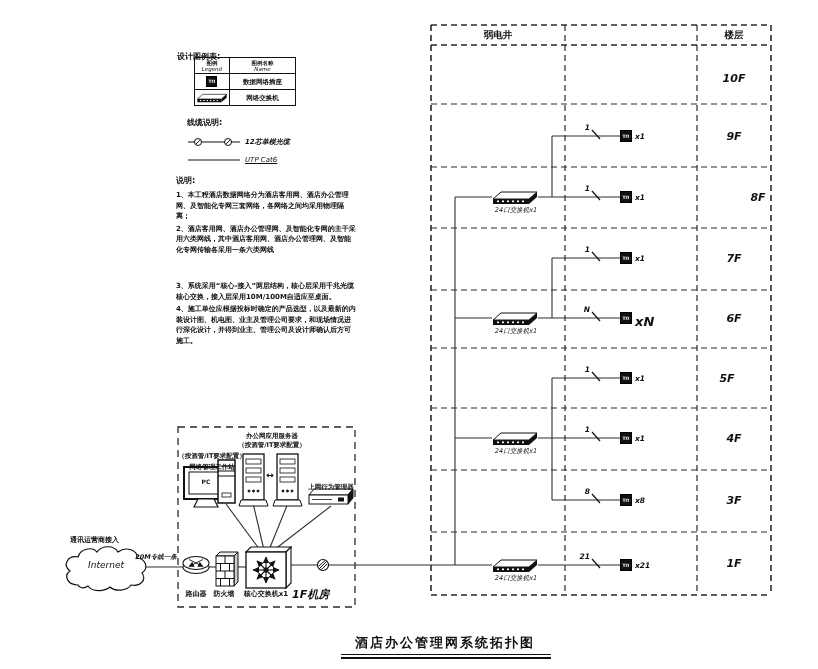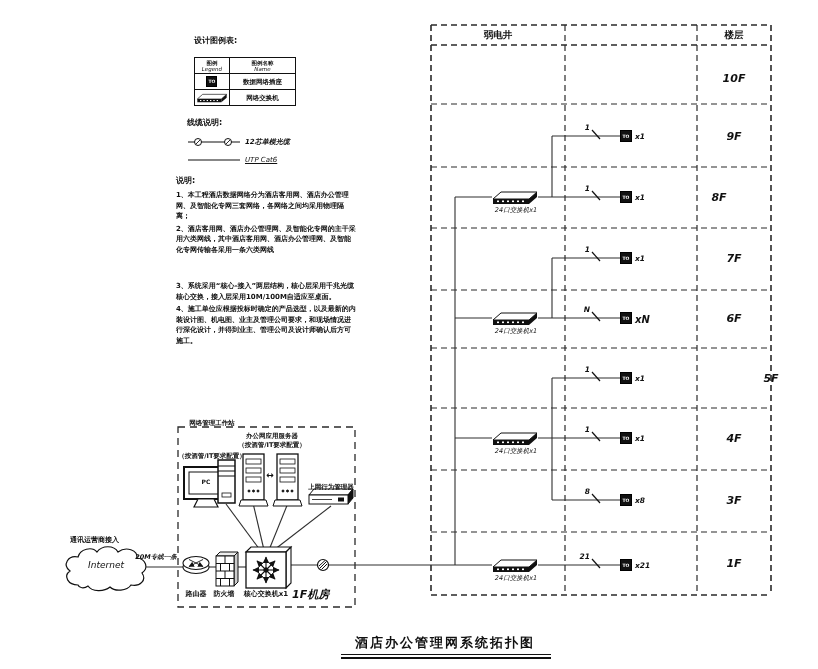--- a/index.html
+++ b/index.html
@@ -210,21 +210,21 @@
 
     <g fill="#fff" stroke="#111">
       <polygon points="309,495 314,489 353,489 348,495" stroke-width="1"></polygon>
       <polygon points="348,504 353,498 353,489 348,495" fill="#111"></polygon>
       <rect x="309" y="495" width="39" height="9" stroke-width="1"></rect>
       <line x1="312" y1="499.5" x2="332" y2="499.5" stroke-width="0.8"></line>
       <rect x="338" y="497.5" width="6" height="4" fill="#111" stroke="none"></rect>
     </g>
   </svg>
 
-  <div class="abs t8 b" style="left:177px;top:36px;margin-left:17px;">设计图例表:</div>
+  <div class="abs t8 b" style="left:177px;top:52px;">设计图例表:</div>
 
   <table class="legend abs" style="left:194px;top:57px;border:1.5px solid #111;">
     <tbody>
         <tr>
       <td class="lg-icon-cell">
         <div class="t5 b c">图例</div>
         <div class="t5 i c">Legend</div>
       </td>
       <td class="lg-name-cell">
         <div class="t5 b c">图例名称</div>
@@ -258,24 +258,24 @@
     <p class="notes-p">2、酒店客用网、酒店办公管理网、及智能化专网的主干采用六类网线，其中酒店客用网、酒店办公管理网、及智能化专网传输各采用一条六类网线</p>
     <p class="notes-p gap-top">3、系统采用“核心-接入”两层结构，核心层采用千兆光缆核心交换，接入层采用10M/100M自适应至桌面。</p>
     <p class="notes-p">4、施工单位应根据投标时确定的产品选型，以及最新的内装设计图、机电图、业主及管理公司要求，和现场情况进行深化设计，并得到业主、管理公司及设计师确认后方可施工。</p>
   </div>
 
   <div class="abs t9 b c" style="left:431px;top:29px;width:134px;">弱电井</div>
   <div class="abs t9 b c" style="left:697px;top:29px;width:74px;">楼层</div>
 
   <div class="abs t11 b i c" style="left:697px;top:72px;width:74px;">10F</div>
   <div class="abs t11 b i c" style="left:697px;top:130px;width:74px;">9F</div>
-  <div class="abs t11 b i c" style="left:682px;top:191px;width:74px;">8F</div>
+  <div class="abs t11 b i c" style="left:721px;top:191px;width:74px;">8F</div>
   <div class="abs t11 b i c" style="left:697px;top:252px;width:74px;">7F</div>
   <div class="abs t11 b i c" style="left:697px;top:312px;width:74px;">6F</div>
-  <div class="abs t11 b i c" style="left:697px;top:372px;width:60px;padding-left:44px;">5F</div>
+  <div class="abs t11 b i c" style="left:697px;top:372px;width:60px;">5F</div>
   <div class="abs t11 b i c" style="left:697px;top:432px;width:74px;">4F</div>
   <div class="abs t11 b i c" style="left:697px;top:494px;width:74px;">3F</div>
   <div class="abs t11 b i c" style="left:697px;top:557px;width:74px;">1F</div>
 
   <div class="abs i c" style="left:486px;top:206px;width:60px;font-size:6.5px;">24口交换机x1</div>
   <div class="abs i c" style="left:486px;top:327px;width:60px;font-size:6.5px;">24口交换机x1</div>
   <div class="abs i c" style="left:486px;top:447px;width:60px;font-size:6.5px;">24口交换机x1</div>
   <div class="abs i c" style="left:486px;top:574px;width:60px;font-size:6.5px;">24口交换机x1</div>
 
   <div class="abs b i" style="left:566px;top:123px;width:24px;text-align:right;font-size:7.5px;">1</div>
@@ -292,27 +292,27 @@
   <div class="to-chip abs" style="left:620px;top:252px;width:12px;height:12px;">TO</div>
   <div class="to-chip abs" style="left:620px;top:312px;width:12px;height:12px;">TO</div>
   <div class="to-chip abs" style="left:620px;top:372px;width:12px;height:12px;">TO</div>
   <div class="to-chip abs" style="left:620px;top:432px;width:12px;height:12px;">TO</div>
   <div class="to-chip abs" style="left:620px;top:494px;width:12px;height:12px;">TO</div>
   <div class="to-chip abs" style="left:620px;top:559px;width:12px;height:12px;">TO</div>
 
   <div class="abs b i" style="left:635px;top:132px;font-size:7.5px;">x1</div>
   <div class="abs b i" style="left:635px;top:193px;font-size:7.5px;">x1</div>
   <div class="abs b i" style="left:635px;top:254px;font-size:7.5px;">x1</div>
-  <div class="abs b i" style="left:635px;top:314px;font-size:10px;">xN</div>
+  <div class="abs b i" style="left:635px;top:314px;font-size:13px;">xN</div>
   <div class="abs b i" style="left:635px;top:374px;font-size:7.5px;">x1</div>
   <div class="abs b i" style="left:635px;top:434px;font-size:7.5px;">x1</div>
   <div class="abs b i" style="left:635px;top:496px;font-size:7.5px;">x8</div>
   <div class="abs b i" style="left:635px;top:561px;font-size:7.5px;">x21</div>
 
-  <div class="abs t6 b c" style="left:172px;top:419px;width:80px;">网络管理工作站</div>
+  <div class="abs t6 b c" style="left:172px;top:463px;width:80px;">网络管理工作站</div>
   <div class="abs t6 b c" style="left:167px;top:452px;width:90px;">（按酒管/IT要求配置）</div>
   <div class="abs b c" style="left:189px;top:478px;width:34px;font-size:6px;">PC</div>
   <div class="abs t6 b c" style="left:232px;top:432px;width:80px;">办公网应用服务器</div>
   <div class="abs t6 b c" style="left:227px;top:441px;width:90px;">（按酒管/IT要求配置）</div>
   <div class="abs b c" style="left:262px;top:470px;width:16px;font-size:9px;">↔</div>
   <div class="abs t6 b c" style="left:293px;top:483px;width:76px;">上网行为管理器</div>
   <div class="abs t7 b c" style="left:181px;top:590px;width:30px;">路由器</div>
   <div class="abs t7 b c" style="left:210px;top:590px;width:28px;">防火墙</div>
   <div class="abs t7 b c" style="left:238px;top:590px;width:56px;">核心交换机x1</div>
   <div class="abs b i" style="left:292px;top:587px;font-size:11px;">1F机房</div>

